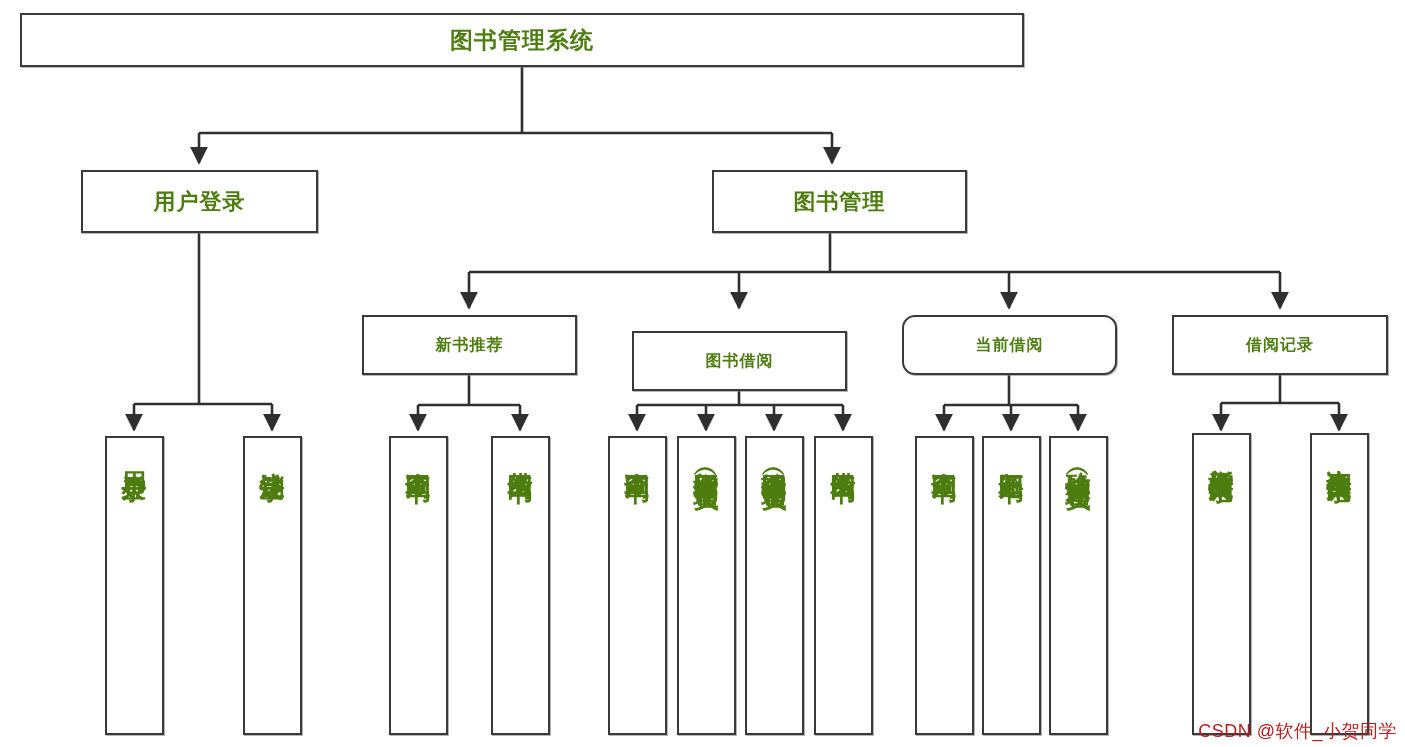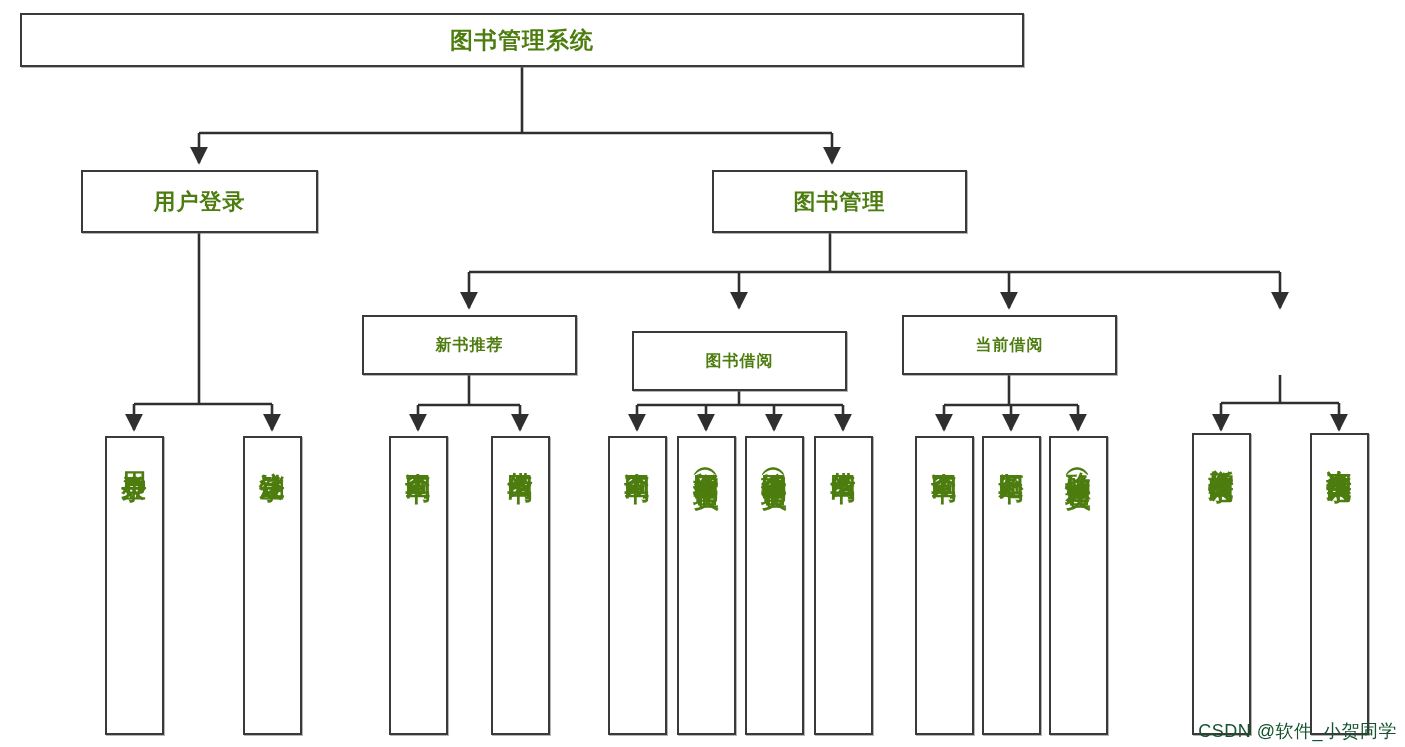--- a/index.html
+++ b/index.html
@@ -49,21 +49,21 @@
     letter-spacing:2px;
     white-space:normal;
     max-height:300px;
   }
 
   .watermark{
     position:absolute;
     right:8px;
     bottom:4px;
     font-size:18px;
-    color:#14532d;
+    color:#b91c1c;
     letter-spacing:.5px;
     white-space:nowrap;
     user-select:none;
   }
 </style>
 </head>
 <body>
 
 <div id="stage">
 
@@ -127,22 +127,25 @@
   <div class="node l2" style="left:712px;top:170px;width:255px;height:63px;">
     <span class="lbl">图书管理</span>
   </div>
 
   <div class="node l3" style="left:362px;top:315px;width:215px;height:60px;">
     <span class="lbl">新书推荐</span>
   </div>
   <div class="node l3" style="left:632px;top:331px;width:215px;height:60px;">
     <span class="lbl">图书借阅</span>
   </div>
-  <div class="node l3" style="left:902px;top:315px;width:215px;height:60px;">
+  <div class="node l3" style="left:902px;top:315px;width:215px;height:60px;border-radius:13px;">
     <span class="lbl">当前借阅</span>
+  </div>
+  <div class="node l3" style="left:1172px;top:315px;width:216px;height:60px;">
+    <span class="lbl">借阅记录</span>
   </div>
 
   <div class="node leaf" style="left:105px;top:436px;width:59px;height:299px;">
     <span class="lbl">用户登录</span>
   </div>
   <div class="node leaf" style="left:243px;top:436px;width:59px;height:299px;">
     <span class="lbl">注销登录</span>
   </div>
 
   <div class="node leaf" style="left:389px;top:436px;width:59px;height:299px;">

